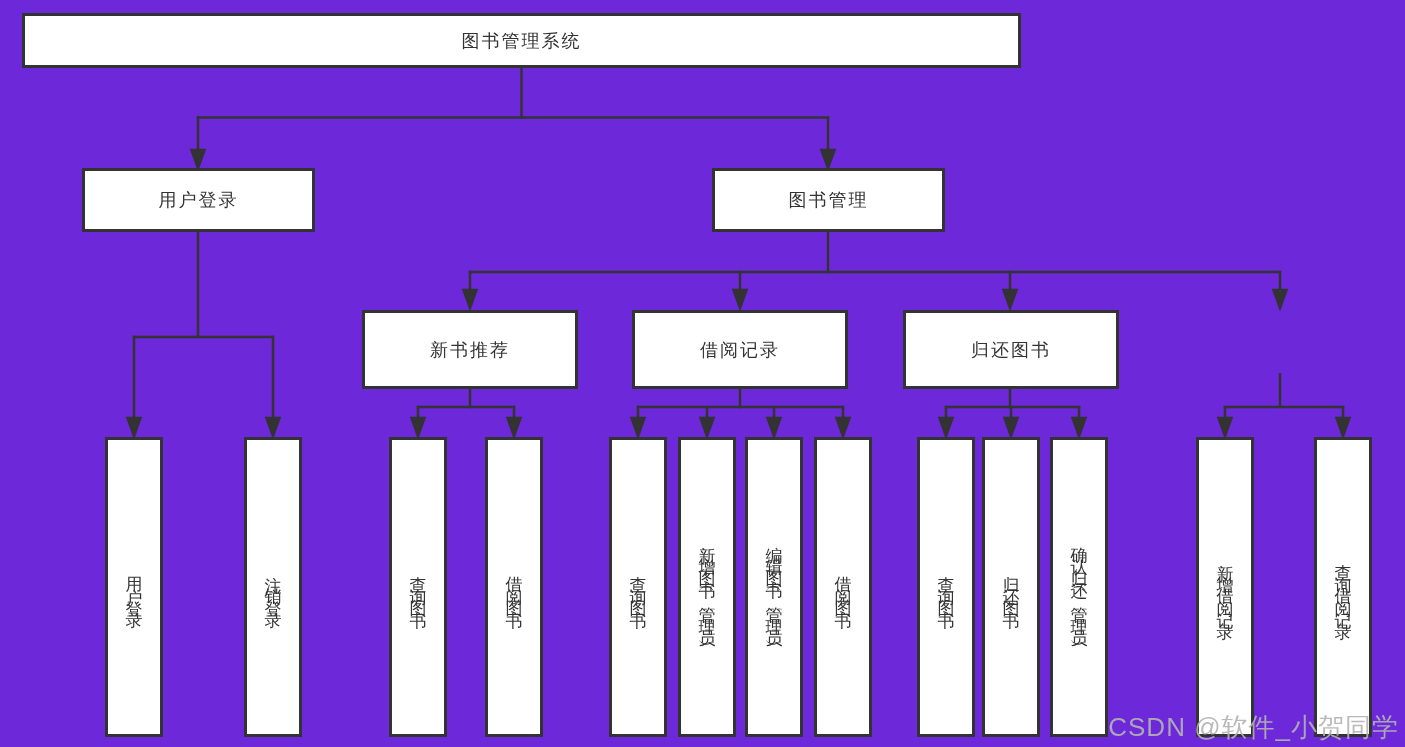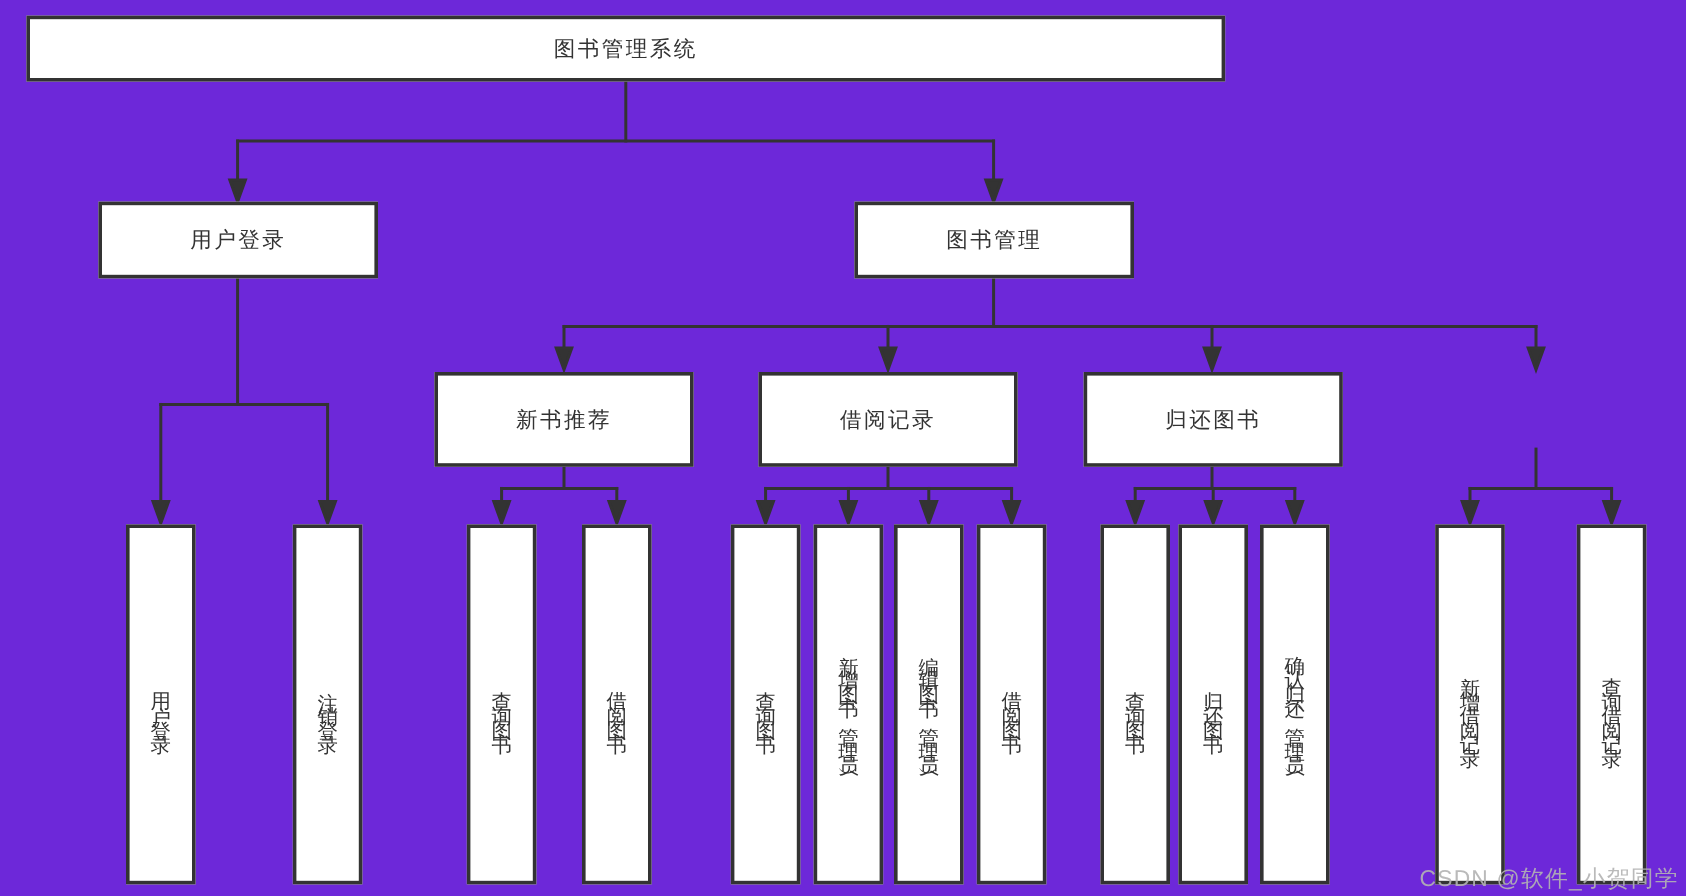--- a/index.html
+++ b/index.html
@@ -52,21 +52,21 @@
     font-size: 17px;
     line-height: 1;
     letter-spacing: 12px;
     color: #333333;
     white-space: nowrap;
   }
   .watermark {
     position: absolute;
     right: 6px;
     bottom: 2px;
-    font-size: 19px;
+    font-size: 26px;
     letter-spacing: 1px;
     color: rgba(178, 178, 178, 0.9);
     z-index: 5;
     pointer-events: none;
   }
 </style>
 </head>
 <body>
 
 <div class="stage">

